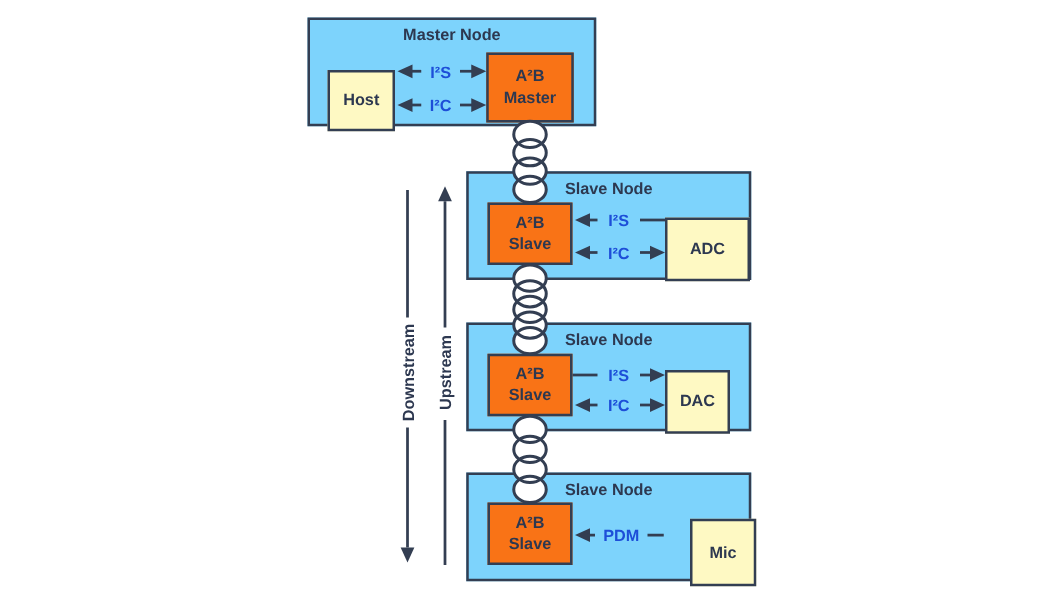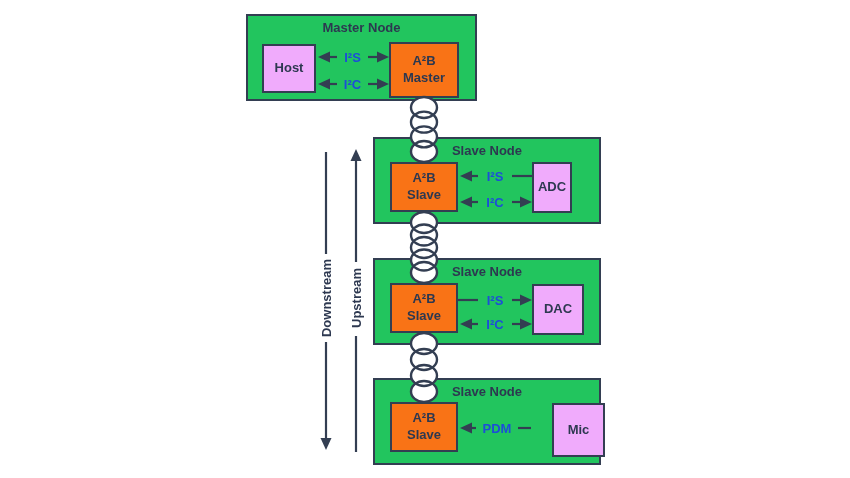--- a/index.html
+++ b/index.html
@@ -7,21 +7,21 @@
     width: 850px; height: 478px;
     background: #ffffff;
     font-family: "Liberation Sans", "DejaVu Sans", sans-serif;
     position: relative;
     overflow: hidden;
   }
   #diagram { position: relative; width: 850px; height: 478px; }
 
   .node-container {
     position: absolute;
-    background: #22c55e;
+    background: #7dd3fc;
     border: 2px solid #333e52;
   }
   .node-title {
     position: absolute;
     left: 0; right: 0;
     text-align: center;
     font-size: 13px;
     font-weight: bold;
     color: #2d3850;
   }
@@ -32,21 +32,21 @@
     align-items: center;
     justify-content: center;
     text-align: center;
     font-size: 13px;
     font-weight: bold;
     color: #2d3850;
     white-space: pre-line;
     line-height: 1.3;
   }
   .chip.a2b { background: #f97316; }
-  .chip.device { background: #f0abfc; }
+  .chip.device { background: #fef9c3; margin-top: 12px; }
 
   .bus-label {
     position: absolute;
     display: flex;
     align-items: center;
     justify-content: center;
     font-size: 13px;
     font-weight: bold;
     color: #1d4ed8;
   }
@@ -79,21 +79,21 @@
   <div class="chip a2b" style="left:389px; top:42px; width:70px; height:56px;">A²B
 Master</div>
   <div class="bus-label" style="left:334px; top:48px; width:37px; height:18px;">I²S</div>
   <div class="bus-label" style="left:334px; top:75px; width:37px; height:18px;">I²C</div>
 
   <div class="node-container" style="left:373px; top:137px; width:228px; height:87px;">
     <div class="node-title" style="top:4px;">Slave Node</div>
   </div>
   <div class="chip a2b" style="left:390px; top:162px; width:68px; height:50px;">A²B
 Slave</div>
-  <div class="chip device" style="left:532px; top:162px; width:40px; height:51px;">ADC</div>
+  <div class="chip device" style="left:532px; top:162px; width:68px; height:51px;">ADC</div>
   <div class="bus-label" style="left:477px; top:167px; width:36px; height:18px;">I²S</div>
   <div class="bus-label" style="left:477px; top:193px; width:36px; height:18px;">I²C</div>
 
   <div class="node-container" style="left:373px; top:258px; width:228px; height:87px;">
     <div class="node-title" style="top:4px;">Slave Node</div>
   </div>
   <div class="chip a2b" style="left:390px; top:283px; width:68px; height:50px;">A²B
 Slave</div>
   <div class="chip device" style="left:532px; top:284px; width:52px; height:51px;">DAC</div>
   <div class="bus-label" style="left:477px; top:291px; width:36px; height:18px;">I²S</div>

